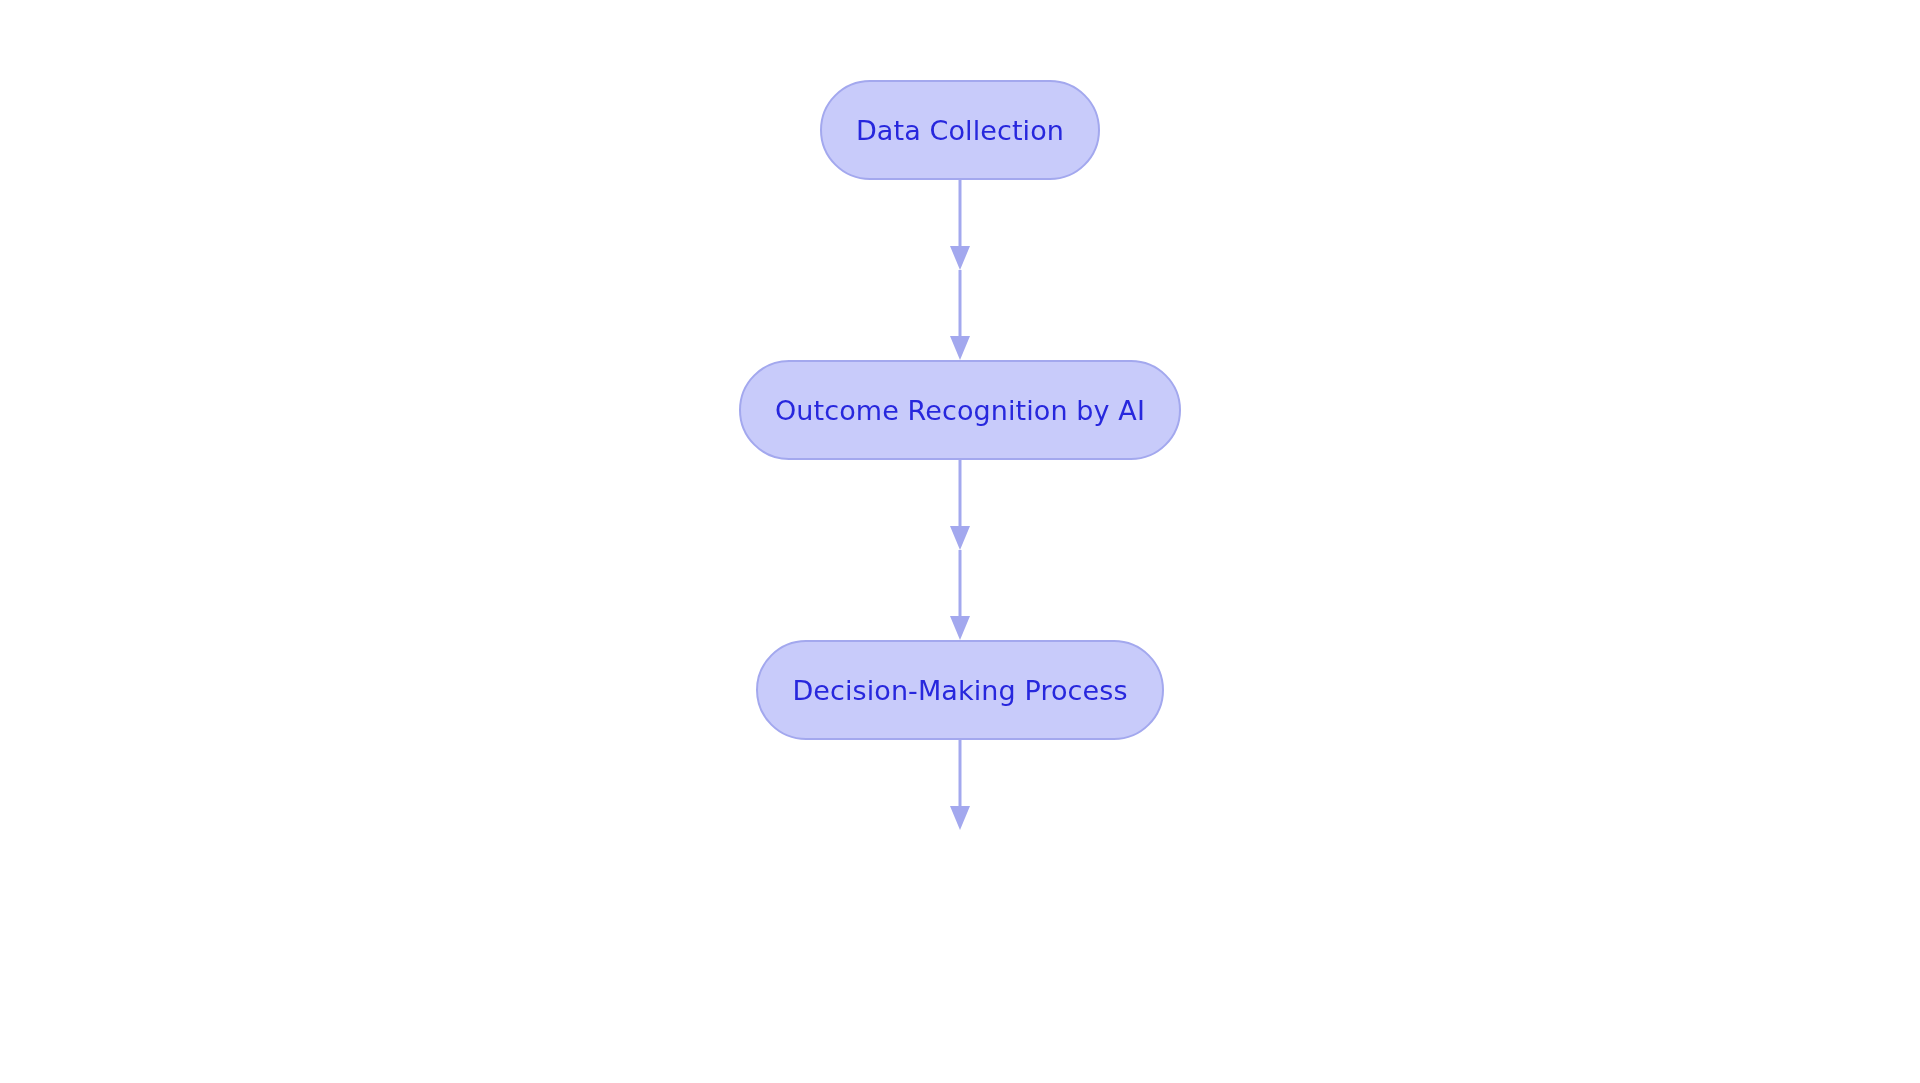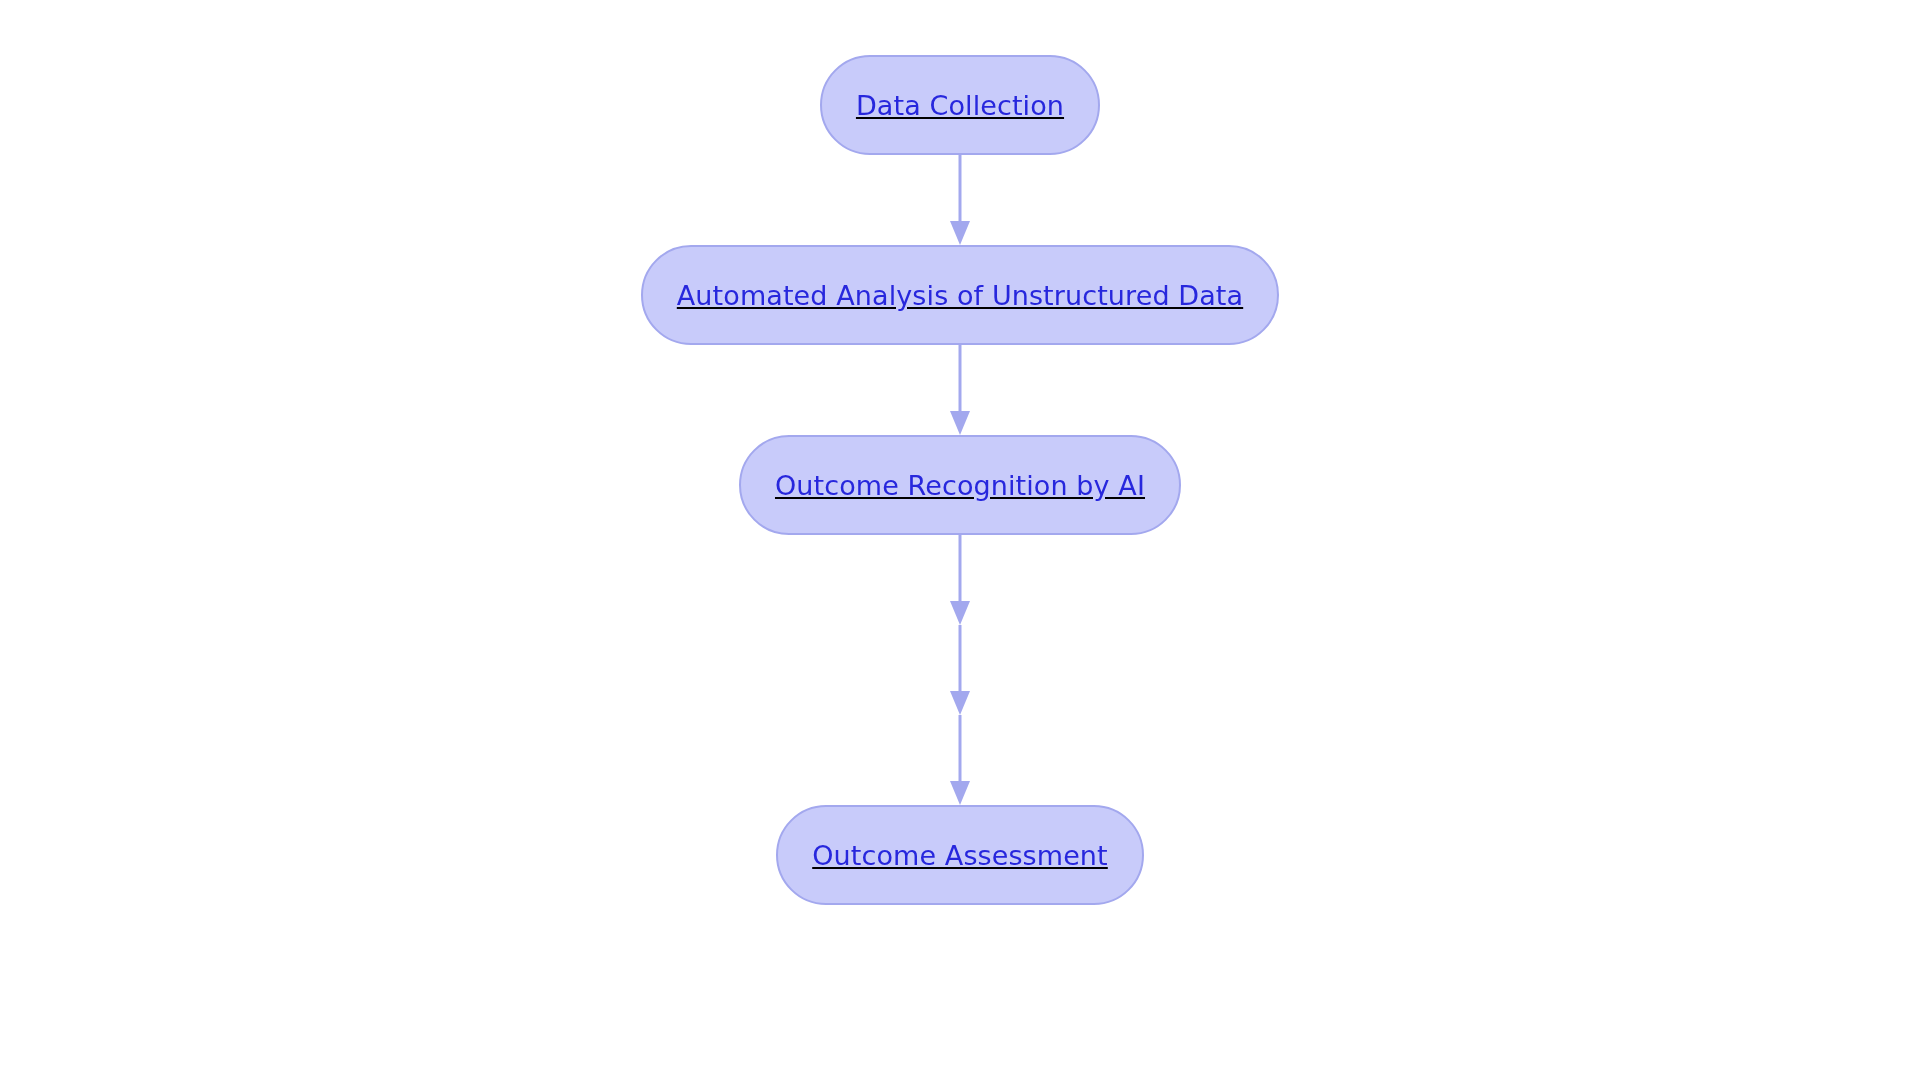--- a/index.html
+++ b/index.html
@@ -23,22 +23,21 @@
 
   .flow-column {
     position: absolute;
     left: 0;
     top: 0;
     width: 1920px;
     height: 905px;
     display: flex;
     flex-direction: column;
     align-items: center;
-    justify-content: flex-end;
-    text-decoration: underline;
+    justify-content: center;
   }
 
   .node {
     box-sizing: border-box;
     height: 100px;
     display: flex;
     align-items: center;
     justify-content: center;
     background: #c8cbfa;
     border: 2px solid #a3a8ee;
@@ -88,23 +87,20 @@
       <span class="node-label">Data Collection</span>
     </div>
 
     <div class="connector">
       <svg viewBox="0 0 40 90" xmlns="http://www.w3.org/2000/svg" aria-hidden="true">
         <line x1="20" y1="0" x2="20" y2="72" stroke="#a3a8ee" stroke-width="3"></line>
         <polygon points="10,66 30,66 20,90" fill="#a3a8ee"></polygon>
       </svg>
     </div>
 
-    <div class="node">
-      <span class="node-label">Automated Analysis of Unstructured Data</span>
-    </div>
 
     <div class="connector">
       <svg viewBox="0 0 40 90" xmlns="http://www.w3.org/2000/svg" aria-hidden="true">
         <line x1="20" y1="0" x2="20" y2="72" stroke="#a3a8ee" stroke-width="3"></line>
         <polygon points="10,66 30,66 20,90" fill="#a3a8ee"></polygon>
       </svg>
     </div>
 
     <div class="node">
       <span class="node-label">Outcome Recognition by AI</span>
@@ -118,26 +114,26 @@
     </div>
 
 
     <div class="connector">
       <svg viewBox="0 0 40 90" xmlns="http://www.w3.org/2000/svg" aria-hidden="true">
         <line x1="20" y1="0" x2="20" y2="72" stroke="#a3a8ee" stroke-width="3"></line>
         <polygon points="10,66 30,66 20,90" fill="#a3a8ee"></polygon>
       </svg>
     </div>
 
+    <div class="node">
+      <span class="node-label">Decision-Making Process</span>
+    </div>
 
     <div class="connector">
       <svg viewBox="0 0 40 90" xmlns="http://www.w3.org/2000/svg" aria-hidden="true">
         <line x1="20" y1="0" x2="20" y2="72" stroke="#a3a8ee" stroke-width="3"></line>
         <polygon points="10,66 30,66 20,90" fill="#a3a8ee"></polygon>
       </svg>
     </div>
 
-    <div class="node">
-      <span class="node-label">Outcome Assessment</span>
-    </div>
 
   </div>
 </div>
 
 </body></html>

